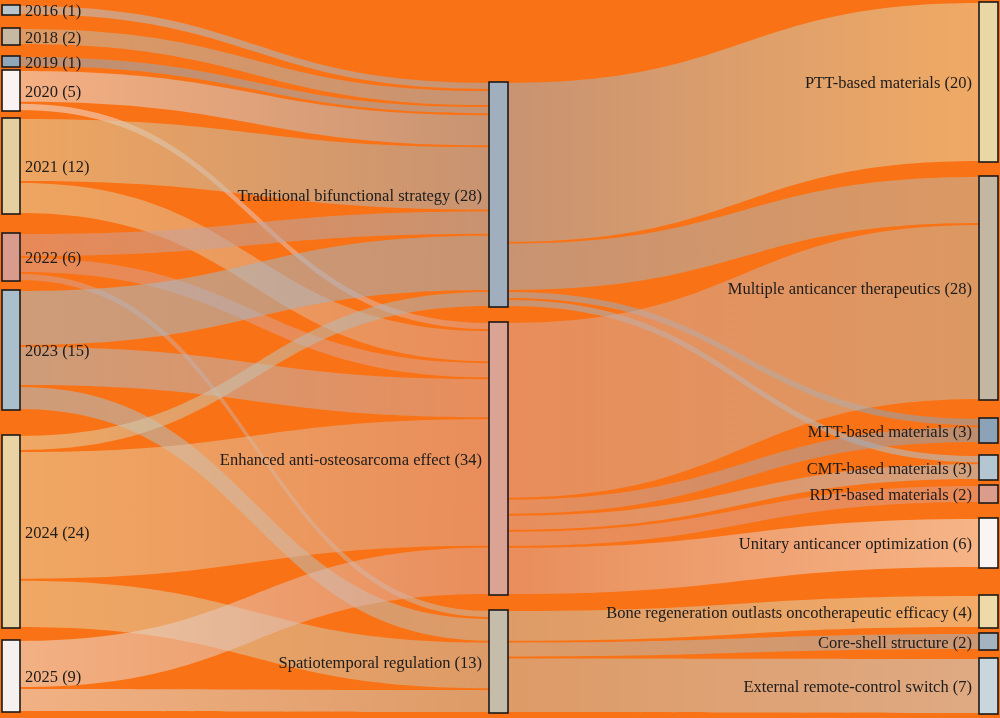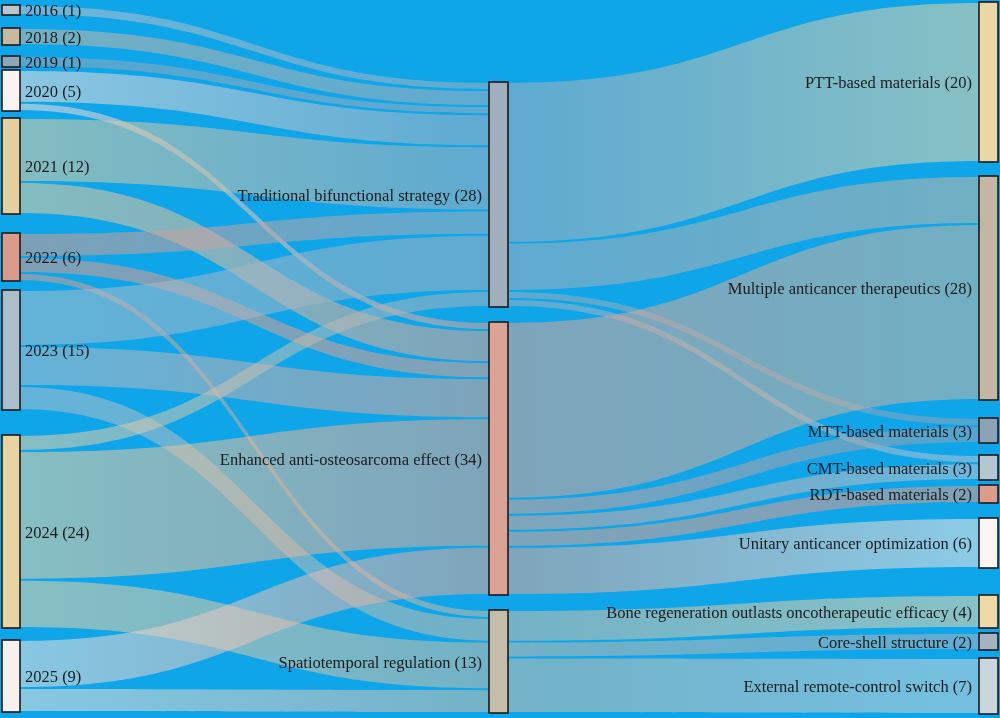--- a/index.html
+++ b/index.html
@@ -1,16 +1,16 @@
 <!DOCTYPE html>
 <html><head>
 <meta charset="utf-8">
 <style>
   html,body{margin:0;padding:0;background:#ffffff;}
-  .stage{position:relative;width:1000px;height:718px;background:#0ea5e9;overflow:hidden;}
+  .stage{position:relative;width:1000px;height:718px;background:#f97316;overflow:hidden;}
   svg text{font-family:"Liberation Serif","DejaVu Serif",serif;font-size:16.5px;fill:#1c1c1c;}
   svg .node{stroke:#1a1a1a;stroke-width:1.6px;}
 </style>
 </head>
 <body>
 
 <div class="stage">
   <svg id="sankey" width="1000" height="718" viewBox="0 0 1000 718" xmlns="http://www.w3.org/2000/svg">
     <defs id="grad-defs">
         <linearGradient id="lg0" gradientUnits="userSpaceOnUse" x1="20" y1="0" x2="489" y2="0">

